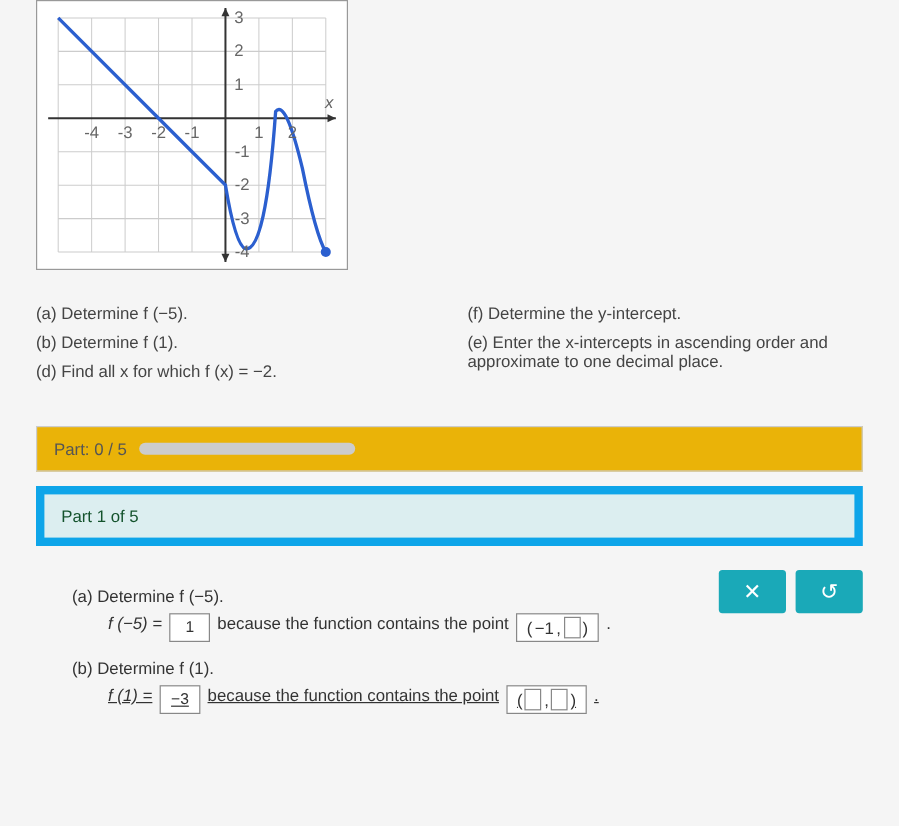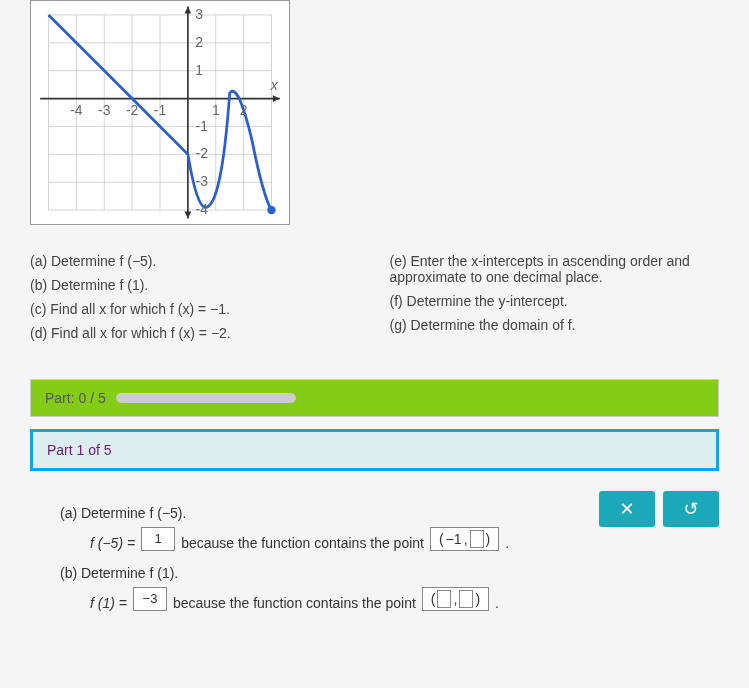--- a/index.html
+++ b/index.html
@@ -3,26 +3,26 @@
   <meta charset="utf-8">
   <style>
     * { box-sizing: border-box; margin: 0; padding: 0; }
     body { font-family: Arial, sans-serif; background: #f5f5f5; color: #333; width: 749px; height: 688px; overflow: hidden; position: relative; }
     .container { padding: 0 30px; }
     .graph-area { width: 260px; height: 225px; border: 1px solid #999; background: #fff; margin-bottom: 20px; position: relative; }
     .graph-svg { width: 100%; height: 100%; display: block; }
     .questions { display: flex; gap: 30px; margin: 20px 0 30px; }
     .col { flex: 1; }
     .q-line { font-size: 14px; margin: 8px 0; color: #444; }
-    .part-header { background: #84cc16; border: 1px solid #ccc; padding: 10px 14px; display: flex; align-items: center; gap: 10px; margin-top: 10px; font-size: 14px; color: #555; }
+    .part-header { background: #eab308; border: 1px solid #ccc; padding: 10px 14px; display: flex; align-items: center; gap: 10px; margin-top: 10px; font-size: 14px; color: #555; }
     .progress-track { width: 180px; height: 10px; background: #ccc; border-radius: 5px; overflow: hidden; position: relative; }
     .progress-fill { position:absolute; left:0; top:0; bottom:0; width:0; background:#3db0c0; }
-    .part-sub { background: #dceef0; border: 3px solid #0ea5e9; padding: 10px 14px; margin-top: 12px; font-size: 14px; color: #701a75; }
+    .part-sub { background: #dceef0; border: 7px solid #0ea5e9; padding: 10px 14px; margin-top: 12px; font-size: 14px; color: #14532d; }
     .answer-area { padding: 20px 30px; position: relative; }
-    .ans-line { font-size: 14px; margin: 4px 0; display: flex; align-items: flex-end; flex-wrap: wrap; gap: 6px; }
+    .ans-line { font-size: 14px; margin: 4px 0; display: flex; align-items: flex-start; flex-wrap: wrap; gap: 6px; }
     .ans-label { font-size: 14px; margin: 14px 0 6px; }
     .input-box { display: inline-block; min-width: 34px; height: 24px; border: 1px solid #888; padding: 2px 6px; font-size: 13px; text-align: center; background: #fff; vertical-align: middle; line-height: 18px; }
     .point-box { border: 1px solid #888; padding: 2px 8px; display: inline-flex; align-items: center; gap: 2px; background: #fff; font-size: 14px; }
     .placeholder-rect { display: inline-block; width: 14px; height: 18px; border: 1px solid #888; background: #fff; vertical-align: middle; }
     .controls { position: absolute; right: 0; top: 20px; display: flex; gap: 8px; }
     .btn { width: 56px; height: 36px; background: #1aa9b8; color: #fff; border: none; display: flex; align-items: center; justify-content: center; font-size: 18px; cursor: pointer; border-radius: 3px; }
     .italic { font-style: italic; }
   </style>
 </head>
 <body>
@@ -75,27 +75,25 @@
           <text x="0.5" y="4.15">-4</text>
         <text x="3.1" y="-0.3" font-style="italic">x</text>
       </g>
     </svg>
   </div>
 
   <div class="questions">
     <div class="col">
       <div class="q-line">(a) Determine f (−5).</div>
       <div class="q-line">(b) Determine f (1).</div>
-      <div class="q-line">(c) Find all x for which f (x) = −1.</div>
       <div class="q-line">(d) Find all x for which f (x) = −2.</div>
     </div>
     <div class="col">
+      <div class="q-line">(f) Determine the y-intercept.</div>
       <div class="q-line">(e) Enter the x-intercepts in ascending order and approximate to one decimal place.</div>
-      <div class="q-line">(f) Determine the y-intercept.</div>
-      <div class="q-line">(g) Determine the domain of f.</div>
     </div>
   </div>
 
   <div class="part-header">
     <span>Part: 0 / 5</span>
     <div class="progress-track">
         <div class="progress-fill"></div>
       </div>
   </div>
 
@@ -121,21 +119,21 @@
         <span>(</span>
         <span>−1</span>
         <span>,</span>
         <span class="placeholder-rect"></span>
         <span>)</span>
       </span>
       <span>.</span>
     </div>
 
     <div class="ans-label">(b) Determine f (1).</div>
-    <div class="ans-line" style="padding-left:30px;">
+    <div class="ans-line" style="padding-left:30px;text-decoration:underline;">
       <span class="italic">f (1) = </span>
       <span class="input-box">−3</span>
       <span>because the function contains the point</span>
       <span class="point-box">
         <span>(</span>
         <span class="placeholder-rect"></span>
         <span>,</span>
         <span class="placeholder-rect"></span>
         <span>)</span>
       </span>

